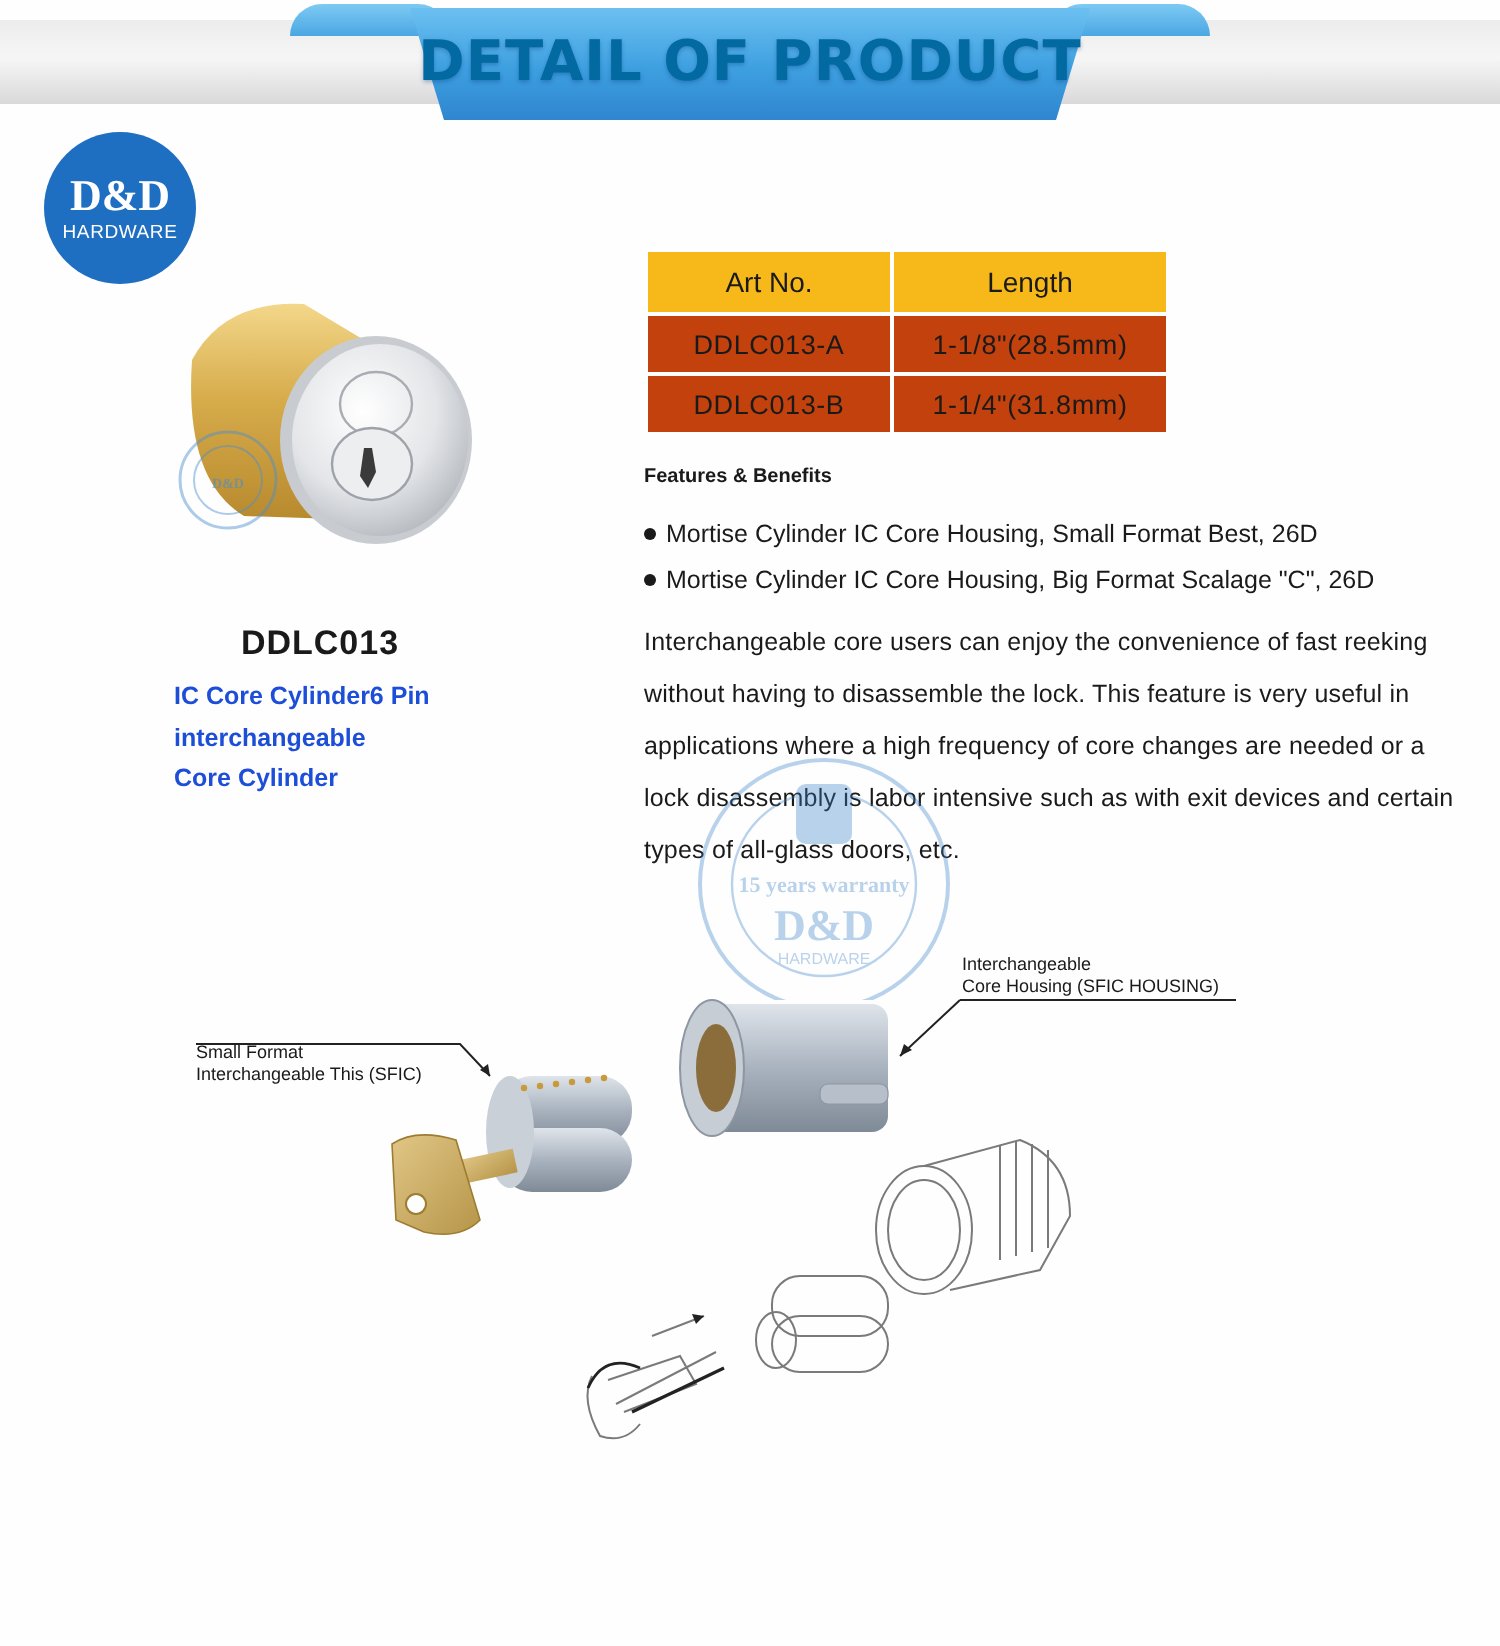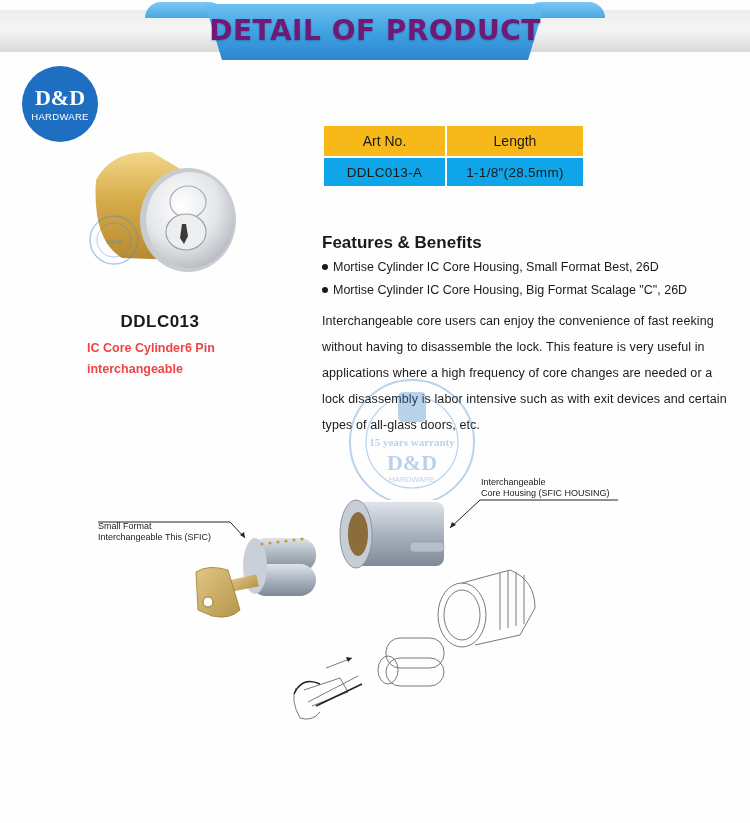--- a/index.html
+++ b/index.html
@@ -22,21 +22,21 @@
     border-radius: 40px 40px 0 0;
   }
   .banner-fold-r {
     position: absolute; left: 525px; top: 2px; width: 80px; height: 16px;
     background: linear-gradient(#7dcaf3, #4aa7e3);
     border-radius: 40px 40px 0 0;
   }
   .banner-title {
     position: absolute; left: 205px; top: 14px; width: 340px; text-align: center;
     font-family: "DejaVu Sans", sans-serif; font-weight: bold; font-size: 28px;
-    color: #701a75; letter-spacing: 0.5px;
+    color: #0369a1; letter-spacing: 0.5px;
     text-shadow: 0 1px 2px rgba(0,60,120,0.35);
   }
 
   
   .logo {
     position: absolute; left: 22px; top: 66px; width: 76px; height: 76px;
     border-radius: 50%; background: #1e6fc1;
     display: flex; flex-direction: column; align-items: center; justify-content: center;
   }
   .logo-main { font-family: "Liberation Serif", serif; font-weight: bold; font-size: 22px; color: #fff; line-height: 22px; }
@@ -45,36 +45,36 @@
   
   .cyl-photo { position: absolute; left: 82px; top: 140px; width: 160px; height: 140px; }
 
   
   .model {
     position: absolute; left: 90px; top: 312px; width: 140px; text-align: center;
     font-weight: bold; font-size: 17px; letter-spacing: 0.5px; color: #1a1a1a;
   }
   .desc {
     position: absolute; left: 87px; top: 338px; width: 180px;
-    font-weight: bold; font-size: 12.5px; line-height: 20.5px; color: #ef4444;
+    font-weight: bold; font-size: 12.5px; line-height: 20.5px; color: #1d4ed8;
   }
 
   
   .spec-table { position: absolute; left: 322px; top: 124px; border-collapse: separate; border-spacing: 2px; }
   .spec-table th {
     background: #f7b819; font-weight: normal; font-size: 14px; height: 30px; color: #1a1a1a;
   }
   .spec-table td {
-    background: #0ea5e9; font-size: 13.5px; height: 28px; text-align: center; color: #1a1a1a; letter-spacing: 0.3px;
+    background: #c2410c; font-size: 13.5px; height: 28px; text-align: center; color: #1a1a1a; letter-spacing: 0.3px;
   }
   .spec-table .c1 { width: 121px; }
   .spec-table .c2 { width: 136px; }
 
   
-  .feat-title { position: absolute; left: 322px; top: 233px; font-weight: bold; font-size: 17px; color: #1a1a1a; }
+  .feat-title { position: absolute; left: 322px; top: 233px; font-weight: bold; font-size: 10px; color: #1a1a1a; }
   .feat-list { position: absolute; left: 322px; top: 256px; list-style: none; }
   .feat-list li { font-size: 12.5px; line-height: 23px; color: #1a1a1a; }
   .feat-list .bullet { display: inline-block; width: 6px; height: 6px; border-radius: 50%; background: #1a1a1a; margin-right: 5px; vertical-align: middle; position: relative; top: -1px; }
 
   .body-text {
     position: absolute; left: 322px; top: 308px; width: 415px;
     font-size: 12.5px; line-height: 26px; color: #1a1a1a; letter-spacing: 0.1px;
   }
 
   
@@ -123,33 +123,38 @@
     <circle cx="32" cy="100" r="24" stroke-width="1.5"></circle>
     <circle cx="32" cy="100" r="17" stroke-width="1"></circle>
   </g>
   <text x="32" y="104" font-size="7" fill="#4a8ed0" opacity="0.6" text-anchor="middle" font-family="Liberation Serif, serif" font-weight="bold">D&amp;D</text>
 </svg>
 
 <div class="model">DDLC013</div>
 <div class="desc">
   <div>IC Core Cylinder6 Pin</div>
   <div>interchangeable</div>
+  <div>Core Cylinder</div>
 </div>
 
 <table class="spec-table">
   <thead>
     <tr>
       <th class="c1">Art No.</th>
       <th class="c2">Length</th>
     </tr>
   </thead>
   <tbody>
     <tr>
       <td>DDLC013-A</td>
       <td>1-1/8"(28.5mm)</td>
+    </tr>
+    <tr>
+      <td>DDLC013-B</td>
+      <td>1-1/4"(31.8mm)</td>
     </tr>
   </tbody>
 </table>
 
 <div class="feat-title">Features &amp; Benefits</div>
 <ul class="feat-list">
   <li><span class="bullet"></span><span>Mortise Cylinder IC Core Housing, Small Format Best, 26D</span></li>
   <li><span class="bullet"></span><span>Mortise Cylinder IC Core Housing, Big Format Scalage "C", 26D</span></li>
 </ul>
 

